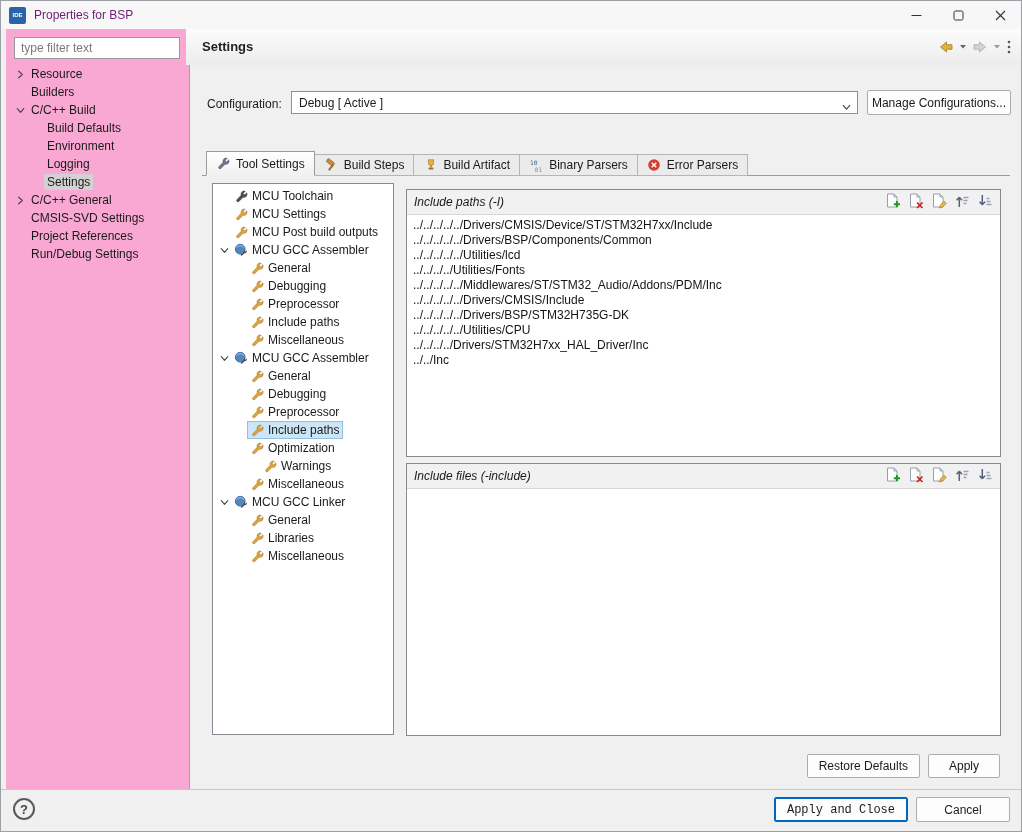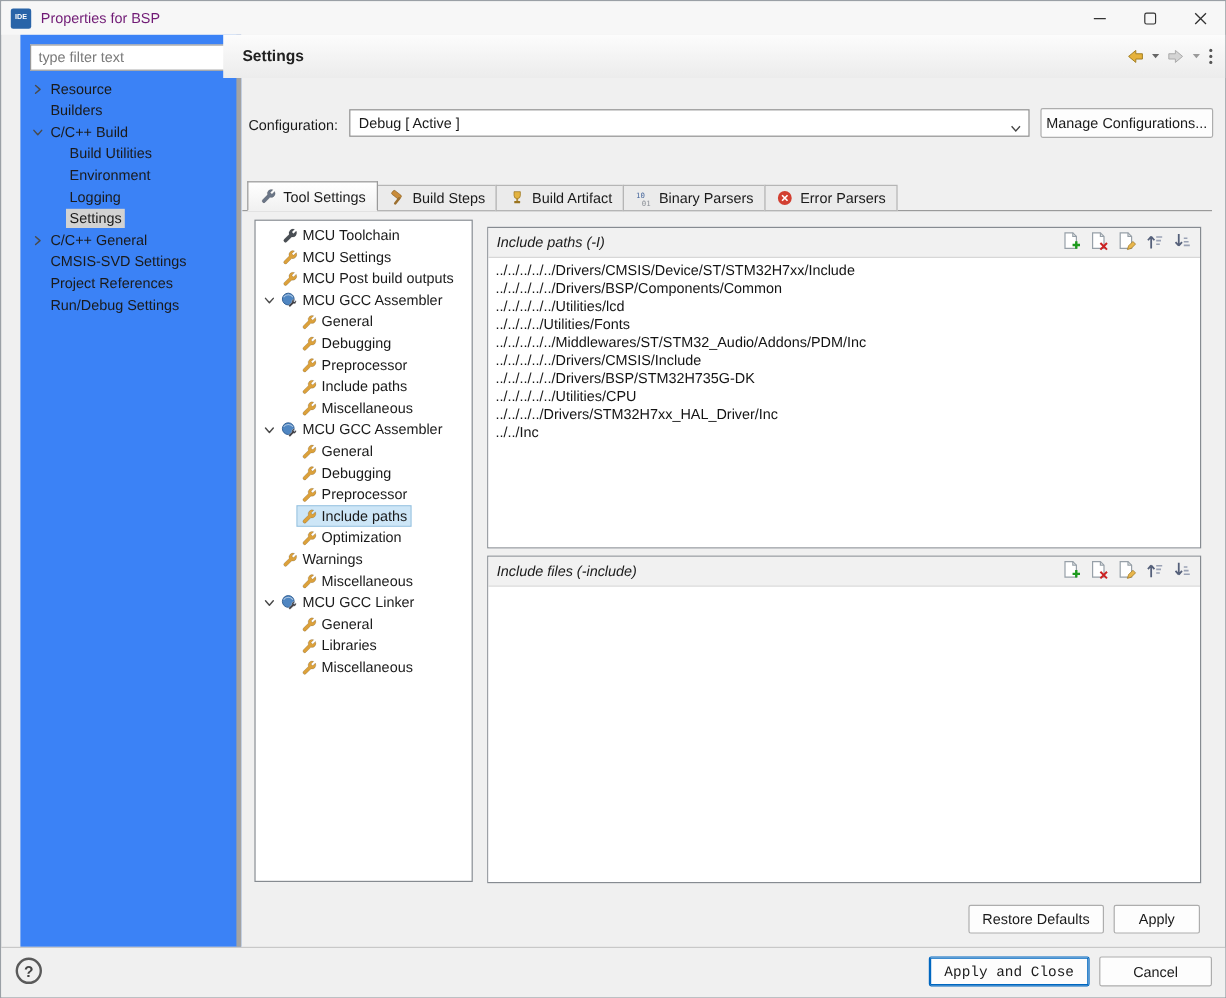--- a/index.html
+++ b/index.html
@@ -7,21 +7,21 @@
   .window{position:relative;width:1022px;height:832px;background:#f0f0f0;border:1px solid #9aa0a6;overflow:hidden;}
 
   
   .titlebar{position:absolute;top:0;left:0;right:0;height:28px;background:#f7f7f7;display:flex;align-items:center;}
   .app-icon{width:17px;height:17px;margin-left:8px;background:#2964a8;color:#fff;font-size:6px;font-weight:bold;display:flex;align-items:center;justify-content:center;border-radius:2px;flex:none;}
   .win-title{margin-left:8px;color:#701a75;}
   .win-controls{position:absolute;right:0;top:0;height:28px;display:flex;}
   .win-btn{width:42px;height:28px;display:flex;align-items:center;justify-content:center;color:#333;}
 
   
-  .sidebar{position:absolute;left:16px;top:28px;width:184px;height:760px;background:#3b82f6;border-right:4px solid #a3a3a3;}
+  .sidebar{position:absolute;left:5px;top:28px;width:184px;height:760px;background:#f9a8d4;border-right:1px solid #a3a3a3;}
   .filter{position:absolute;left:8px;top:8px;width:166px;height:22px;border:1px solid #999;padding:0 6px;font:12px "Liberation Sans",sans-serif;color:#333;background:#fff;outline:none;}
   .filter::placeholder{color:#7a7a7a;}
   .nav-tree{position:absolute;top:36px;left:0;right:0;}
   .nav-row{height:18px;display:flex;align-items:center;white-space:nowrap;cursor:default;}
   .nav-row .chev{width:16px;height:14px;display:inline-flex;align-items:center;justify-content:center;flex:none;}
   .nav-row .lbl{padding:1px 3px;}
   .nav-row.selected .lbl{background:#d2d2d2;}
 
   
   .main{position:absolute;left:185px;top:28px;width:837px;height:760px;}
@@ -120,21 +120,21 @@
         <div class="nav-row" style="padding-left: 6px;">
           <span class="chev">
             <svg width="13" height="13" viewBox="0 0 14 14">
               <path d="M3.5 5l3.5 4 3.5-4" fill="none" stroke="#4a4a4a" stroke-width="1.3" stroke-linecap="round" stroke-linejoin="round"></path>
             </svg>
           </span>
           <span class="lbl">C/C++ Build</span>
         </div>
         <div class="nav-row" style="padding-left: 22px;">
           <span class="chev"></span>
-          <span class="lbl">Build Utilities</span>
+          <span class="lbl">Build Defaults</span>
         </div>
         <div class="nav-row" style="padding-left: 22px;">
           <span class="chev"></span>
           <span class="lbl">Environment</span>
         </div>
         <div class="nav-row" style="padding-left: 22px;">
           <span class="chev"></span>
           <span class="lbl">Logging</span>
         </div>
         <div class="nav-row selected" style="padding-left: 22px;">
@@ -434,21 +434,21 @@
             <span class="chev"></span>
             <span class="tt-box">
               <span class="tico">
                 <svg width="13" height="13" viewBox="0 0 16 16">
                   <path d="M14.6 3.1l-2.8 2.8-1.7-1.7 2.8-2.8a4.2 4.2 0 0 0-5.6 5.2l-5 5a1.8 1.8 0 1 0 2.6 2.6l5-5a4.2 4.2 0 0 0 4.7-6.1z" fill="#dca13b" stroke="rgba(0,0,0,.3)" stroke-width=".5"></path>
                 </svg>
               </span>
               <span class="lbl">Optimization</span>
             </span>
           </div>
-          <div class="tt-row" style="padding-left: 4px;">
+          <div class="tt-row" style="padding-left: 33px;">
             <span class="chev"></span>
             <span class="tt-box">
               <span class="tico">
                 <svg width="13" height="13" viewBox="0 0 16 16">
                   <path d="M14.6 3.1l-2.8 2.8-1.7-1.7 2.8-2.8a4.2 4.2 0 0 0-5.6 5.2l-5 5a1.8 1.8 0 1 0 2.6 2.6l5-5a4.2 4.2 0 0 0 4.7-6.1z" fill="#dca13b" stroke="rgba(0,0,0,.3)" stroke-width=".5"></path>
                 </svg>
               </span>
               <span class="lbl">Warnings</span>
             </span>
           </div>

